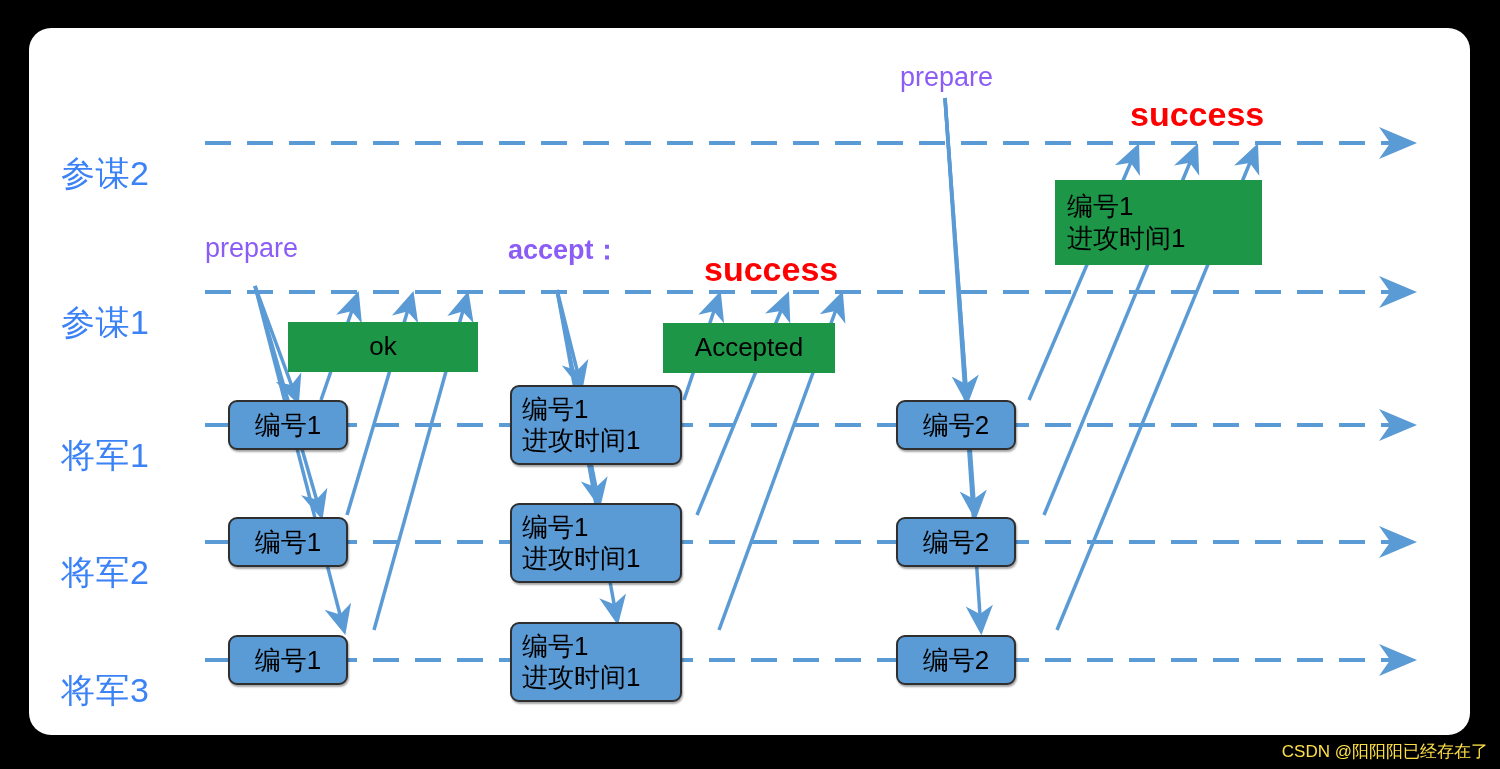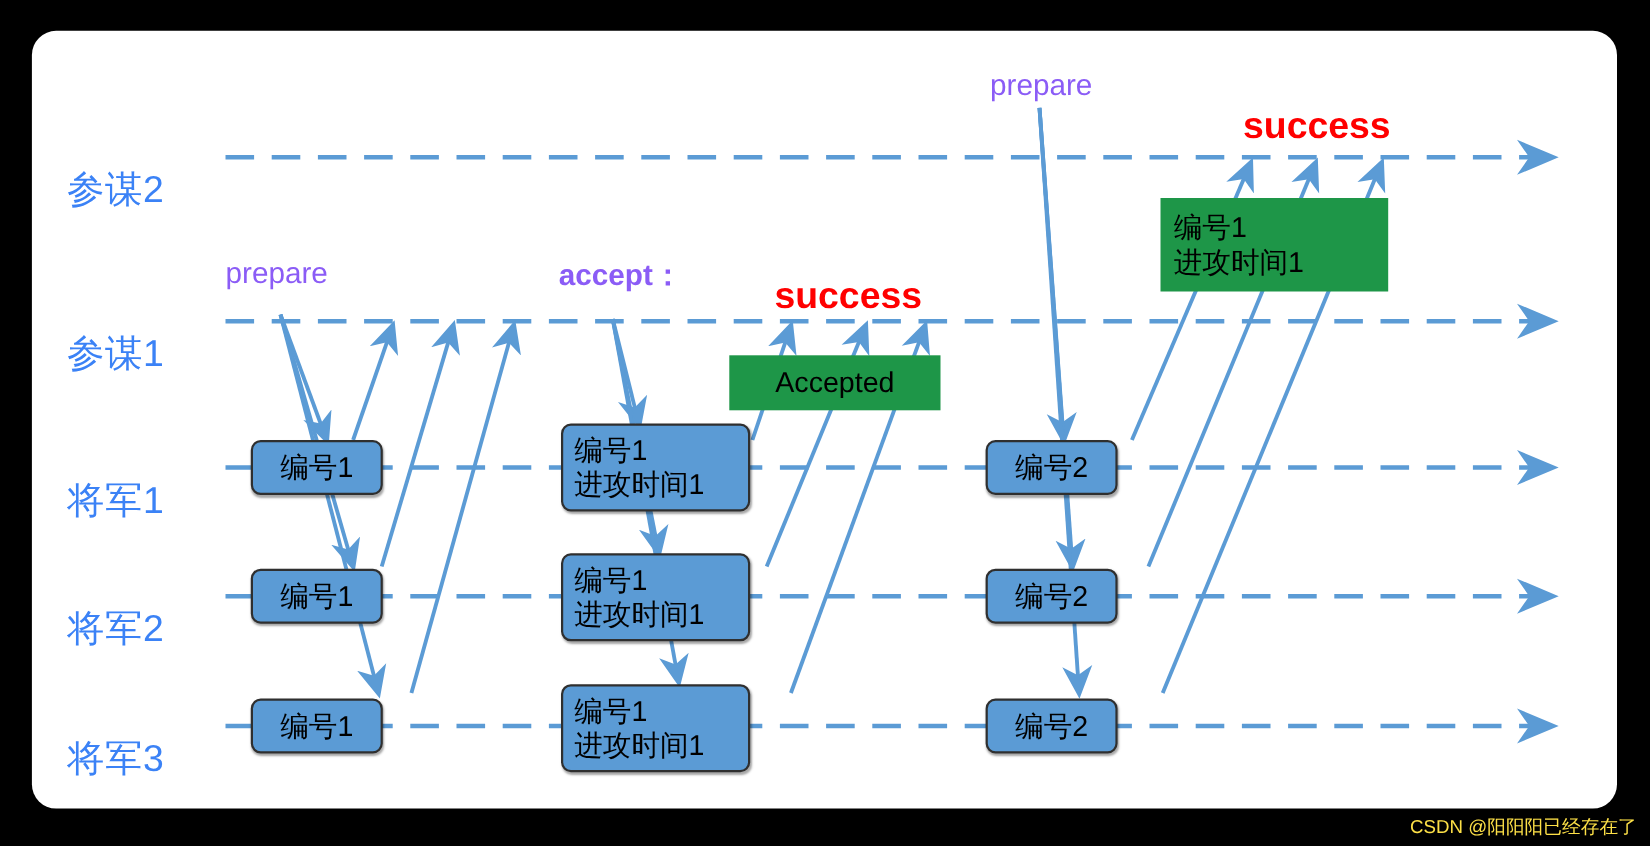--- a/index.html
+++ b/index.html
@@ -102,22 +102,25 @@
     <div class="lane-label" style="left:32px;top:527px;">将军2</div>
     <div class="lane-label" style="left:32px;top:645px;">将军3</div>
 
     <div class="msg-label" style="left:176px;top:207px;">prepare</div>
     <div class="msg-label" style="left:479px;top:209px;font-weight:bold;">accept：</div>
     <div class="msg-label" style="left:871px;top:36px;">prepare</div>
 
     <div class="success-label" style="left:675px;top:224px;">success</div>
     <div class="success-label" style="left:1101px;top:69px;">success</div>
 
+    <div class="green-box" style="left:259px;top:294px;width:190px;height:50px;">
+      <span>ok</span>
+    </div>
 
-    <div class="green-box" style="left:634px;top:295px;width:192px;height:50px;">
+    <div class="green-box" style="left:634px;top:295px;width:172px;height:50px;">
       <span>Accepted</span>
     </div>
 
     <div class="green-box left-align" style="left:1026px;top:152px;width:207px;height:85px;">
       <span>编号1</span>
       <span>进攻时间1</span>
     </div>
 
     <div class="node-box single" style="left:199px;top:372px;width:120px;height:50px;">
       <span>编号1</span>

